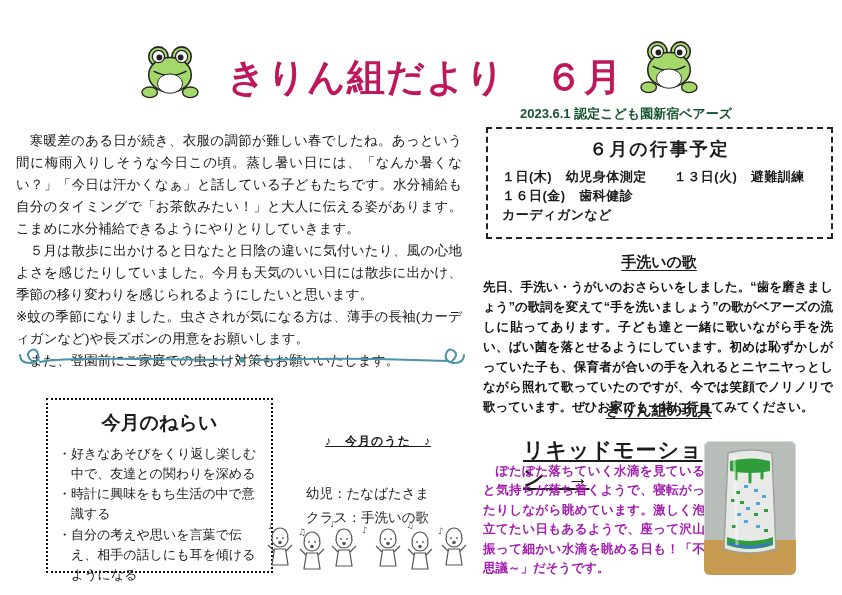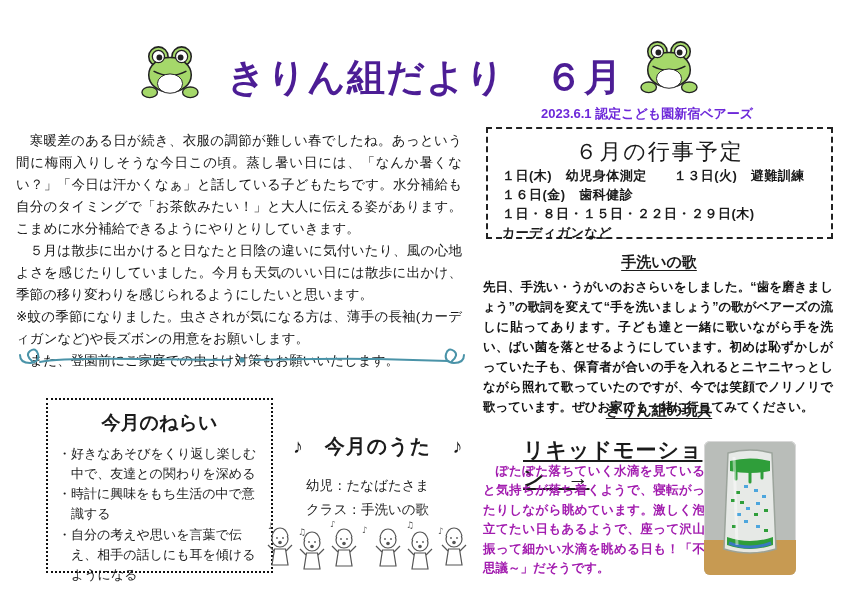--- a/index.html
+++ b/index.html
@@ -10,53 +10,53 @@
     font-family:"Liberation Sans","DejaVu Sans",sans-serif;
     color:#1b1b1b;
   }
   
   .frog { position:absolute; width:58px; height:58px; }
   .frog-left { left:141px; top:43px; }
   .frog-right { left:640px; top:38px; }
   .title {
     position:absolute; left:225px; top:52px; width:400px;
     font-size:38px; font-weight:bold; letter-spacing:1px; text-align:center;
-    color:#4c1d95;
+    color:#be185d;
   }
   .dateline {
-    position:absolute; left:541px; top:105px; width:300px;
-    font-size:13px; font-weight:bold; color:#6d28d9;
+    position:absolute; left:520px; top:105px; width:300px;
+    font-size:13px; font-weight:bold; color:#14532d;
   }
   
   .intro {
     position:absolute; left:16px; top:130px; width:446px;
     font-size:13.5px; line-height:1.63; text-align:justify; color:#151515;
   }
   
   .divider { position:absolute; left:18px; top:344px; width:448px; height:34px; }
   
   .aims-box {
     position:absolute; left:46px; top:398px; width:227px; height:175px;
     border:2px dotted #111; padding:10px 10px 6px 10px; background:#fff;
   }
   .aims-title { font-size:19px; font-weight:bold; text-align:center; margin-bottom:8px; }
   .aims-list { list-style:none; font-size:13px; line-height:1.55; }
   .aims-list li { display:flex; }
   .aims-bullet { flex:0 0 13px; }
   
   .songs { position:absolute; left:292px; top:433px; width:172px; text-align:center; }
-  .songs-title { font-size:20px; font-weight:bold; margin-bottom:14px; letter-spacing:1px; }
+  .songs-title { font-size:12px; font-weight:bold; margin-bottom:32px; letter-spacing:1px;text-decoration:underline; }
   .songs-line { font-size:13.5px; line-height:1.75; text-align:left; padding-left:14px; }
   .children { position:absolute; left:266px; top:521px; width:202px; height:52px; }
   
   .events-box {
     position:absolute; left:486px; top:127px; width:347px; height:112px;
     border:2px dashed #222; padding:8px 14px 4px 14px; background:#fff;
   }
-  .events-title { font-size:22px; font-weight:normal; text-align:center; letter-spacing:2px; }
+  .events-title { font-size:18px; font-weight:bold; text-align:center; letter-spacing:2px; margin-bottom:7px; }
   .events-line { font-size:13px; font-weight:bold; line-height:1.45; letter-spacing:0.5px; }
   .sec-heading {
     position:absolute; width:352px; left:483px; text-align:center;
     font-size:15px; font-weight:bold;
   }
   .sec-heading span { text-decoration:underline; text-underline-offset:3px; }
   .handwash-head { top:253px; }
   .toys-head { top:401px; }
   .handwash-body {
     position:absolute; left:483px; top:277px; width:350px;
@@ -183,21 +183,20 @@
       <text x="96" y="12">♪</text>
       <text x="140" y="7">♫</text>
       <text x="172" y="13">♪</text>
     </g>
   </svg>
 
   <div class="events-box">
     <div class="events-title">６月の行事予定</div>
     <div class="events-line">１日(木)　幼児身体測定　　１３日(火)　避難訓練</div>
     <div class="events-line">１６日(金)　歯科健診</div>
-    <div class="events-line">１日・８日・１５日・２２日・２９日(木)</div>
     <div class="events-line">カーディガンなど</div>
   </div>
 
   <div class="sec-heading handwash-head">
     <span>手洗いの歌</span>
   </div>
   <div class="handwash-body">先日、手洗い・うがいのおさらいをしました。“歯を磨きましょう”の歌詞を変えて“手を洗いましょう”の歌がベアーズの流しに貼ってあります。子ども達と一緒に歌いながら手を洗い、ばい菌を落とせるようにしています。初めは恥ずかしがっていた子も、保育者が合いの手を入れるとニヤニヤっとしながら照れて歌っていたのですが、今では笑顔でノリノリで歌っています。ぜひお家でも一緒に行ってみてください。</div>
 
   <div class="sec-heading toys-head">
     <span>きりん組の玩具</span>

